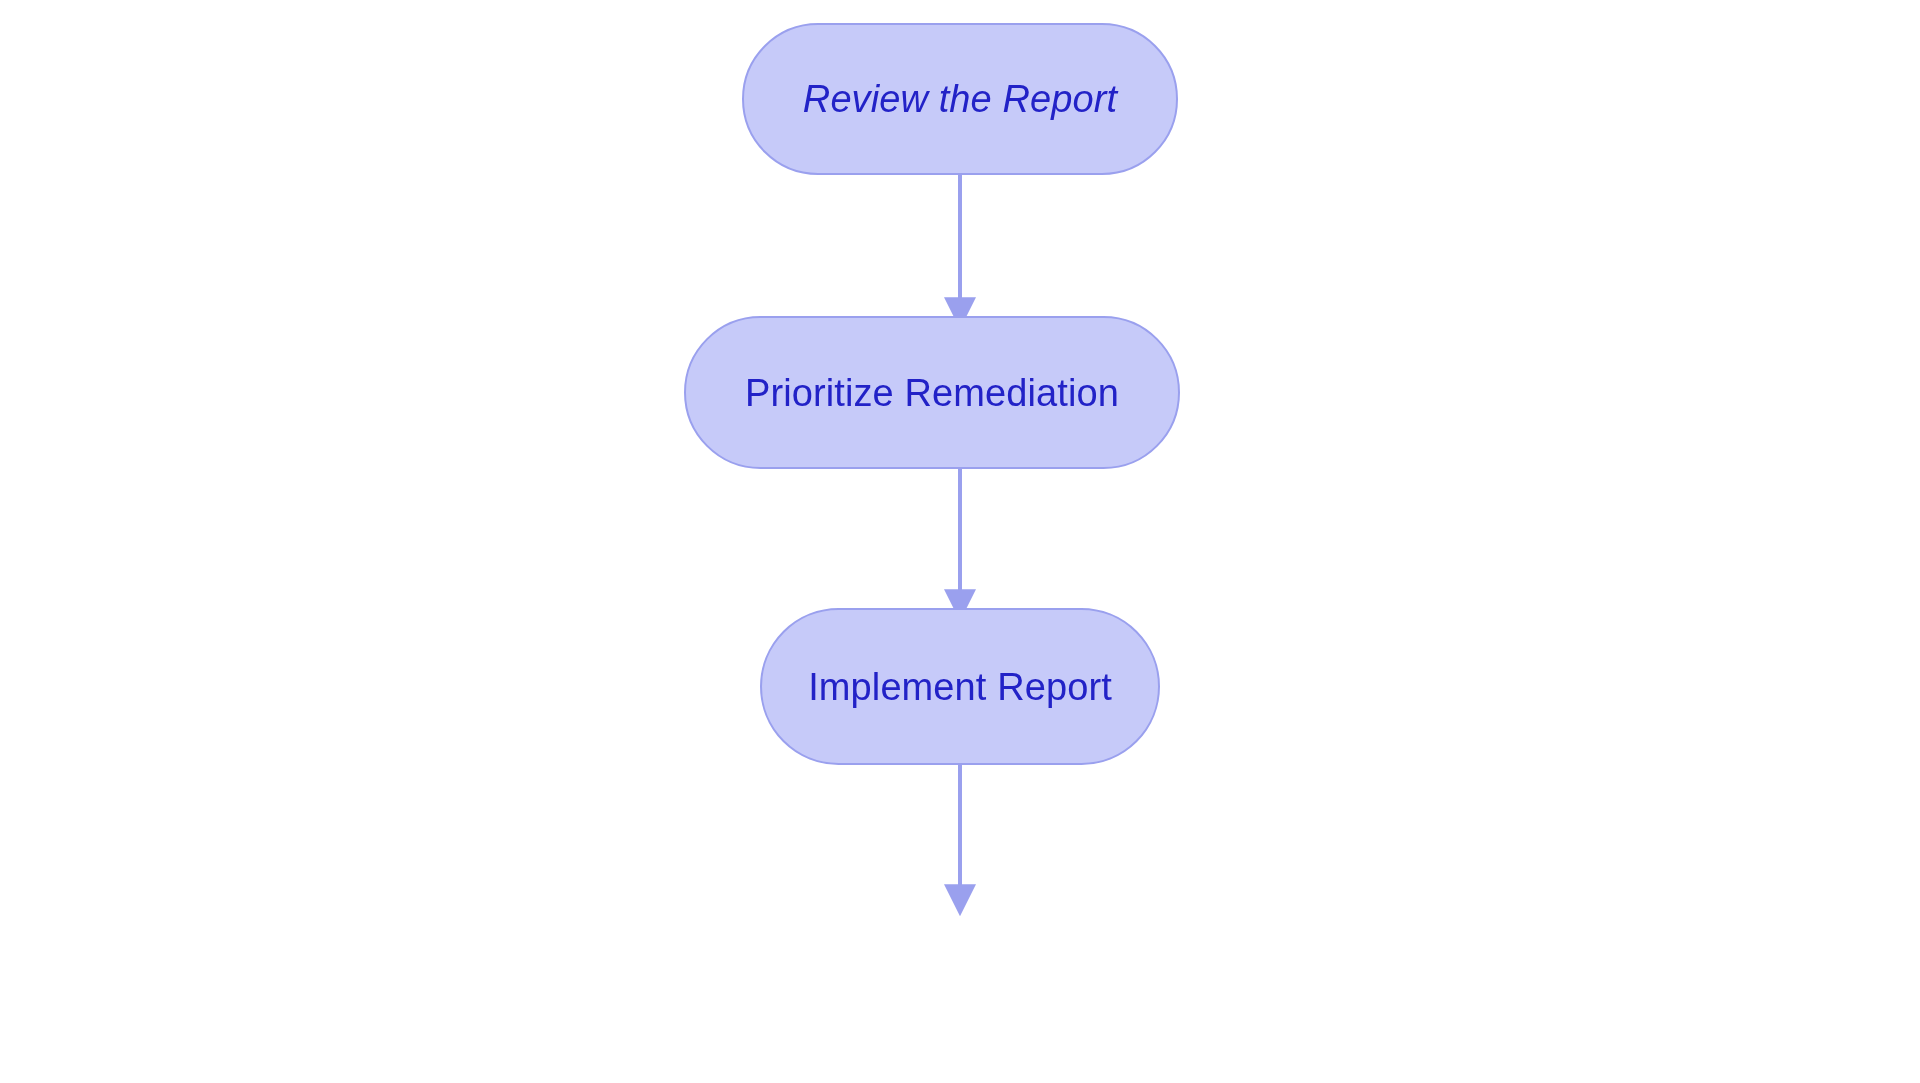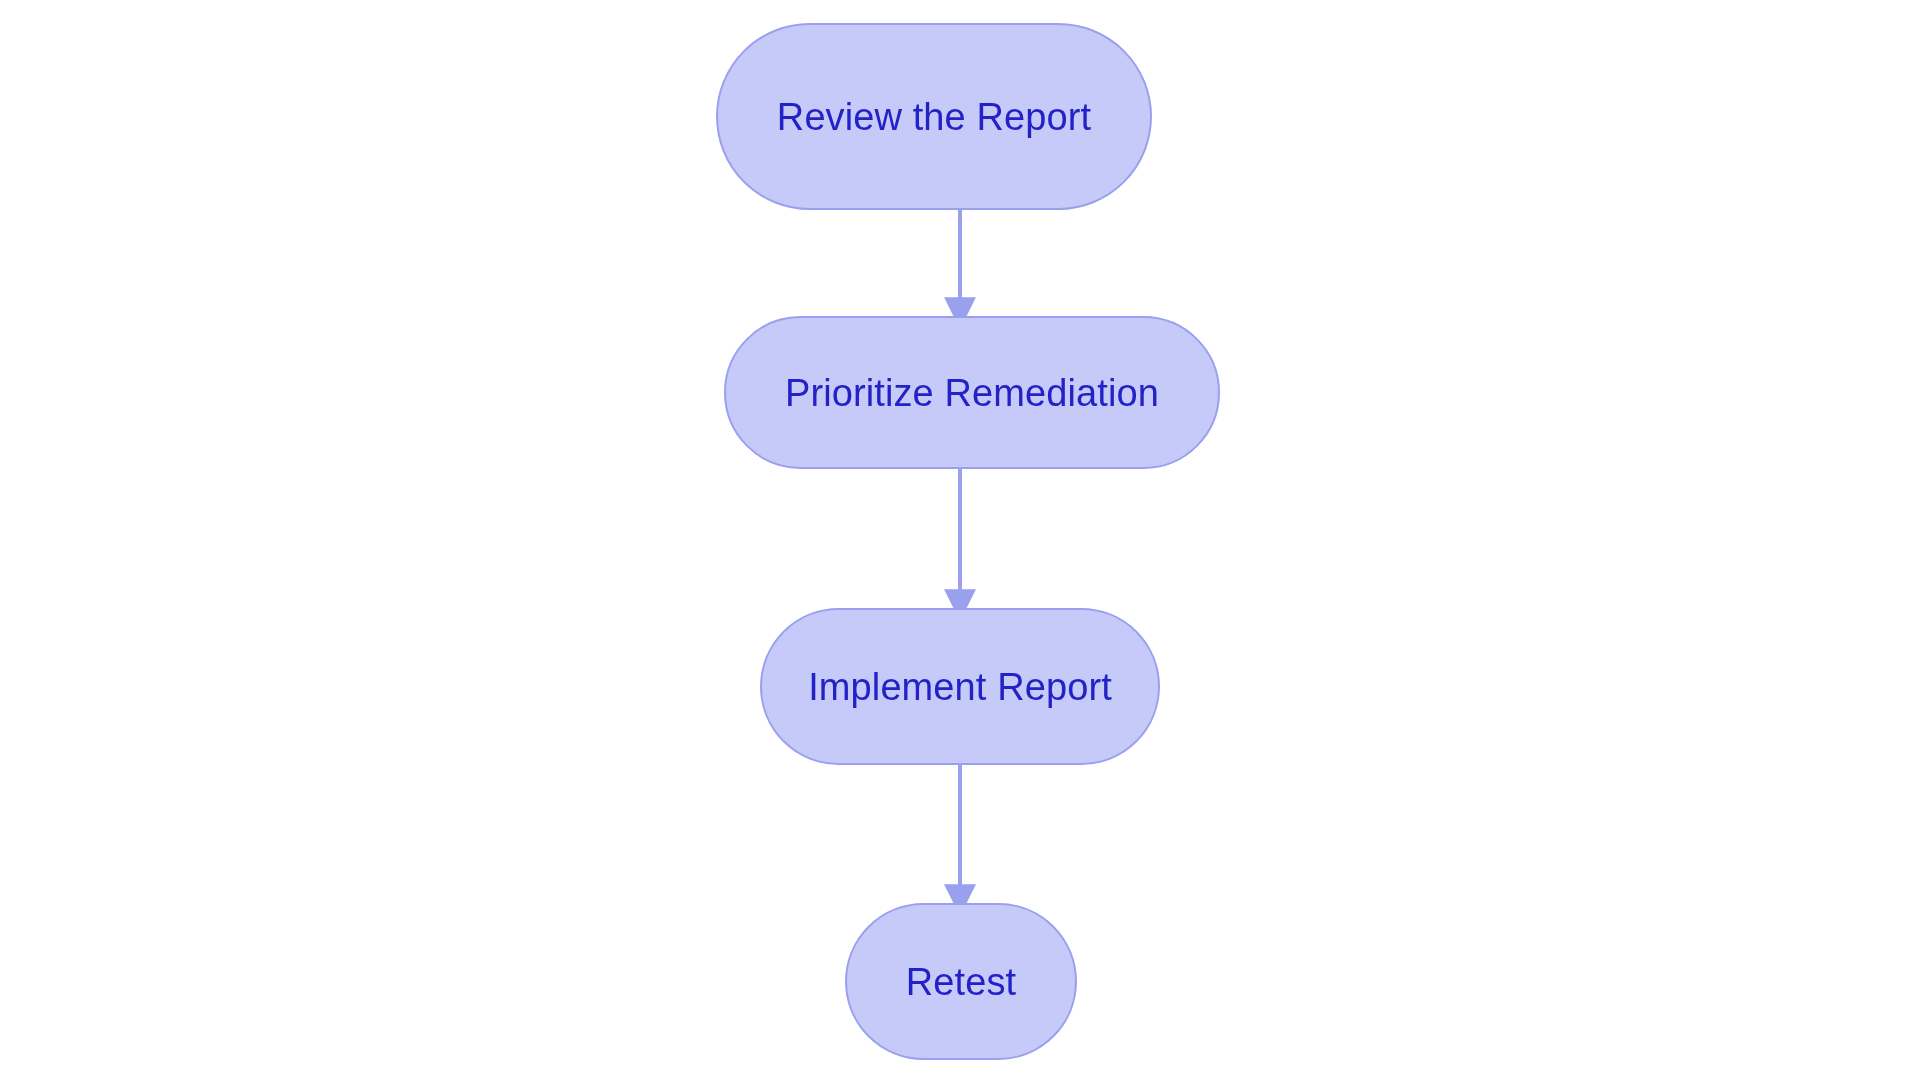--- a/index.html
+++ b/index.html
@@ -50,22 +50,22 @@
   }
 
   .flow-node .node-label {
     color: #2222c7;
     font-size: 38px;
     line-height: 1;
     white-space: nowrap;
   }
 
   
-  #node-review   { left: 716px;  top: 23px;  width: 436px; height: 187px; }
-  #node-prioritize { left: 724px; top: 316px; width: 496px; height: 153px; }
+  #node-review   { left: 742px;  top: 23px;  width: 436px; height: 152px; font-style: italic; }
+  #node-prioritize { left: 684px; top: 316px; width: 496px; height: 153px; }
   #node-implement { left: 760px; top: 608px; width: 400px; height: 157px; }
   #node-retest   { left: 845px;  top: 903px; width: 232px; height: 157px; }
 </style>
 </head>
 <body>
 
 <div id="flowchart-canvas" style="background: rgb(255, 255, 255);">
 
   <svg id="edge-layer" viewBox="0 0 1920 1083" xmlns="http://www.w3.org/2000/svg">
     <defs>
@@ -86,17 +86,14 @@
   </div>
 
   <div class="flow-node" id="node-prioritize" style="background: rgb(198, 202, 249); border-color: rgb(154, 160, 238); color: rgb(34, 34, 199);">
     <span class="node-label">Prioritize Remediation</span>
   </div>
 
   <div class="flow-node" id="node-implement" style="background: rgb(198, 202, 249); border-color: rgb(154, 160, 238); color: rgb(34, 34, 199);">
     <span class="node-label">Implement Report</span>
   </div>
 
-  <div class="flow-node" id="node-retest" style="background: rgb(198, 202, 249); border-color: rgb(154, 160, 238); color: rgb(34, 34, 199);">
-    <span class="node-label">Retest</span>
-  </div>
 
 </div>
 
 </body></html>

